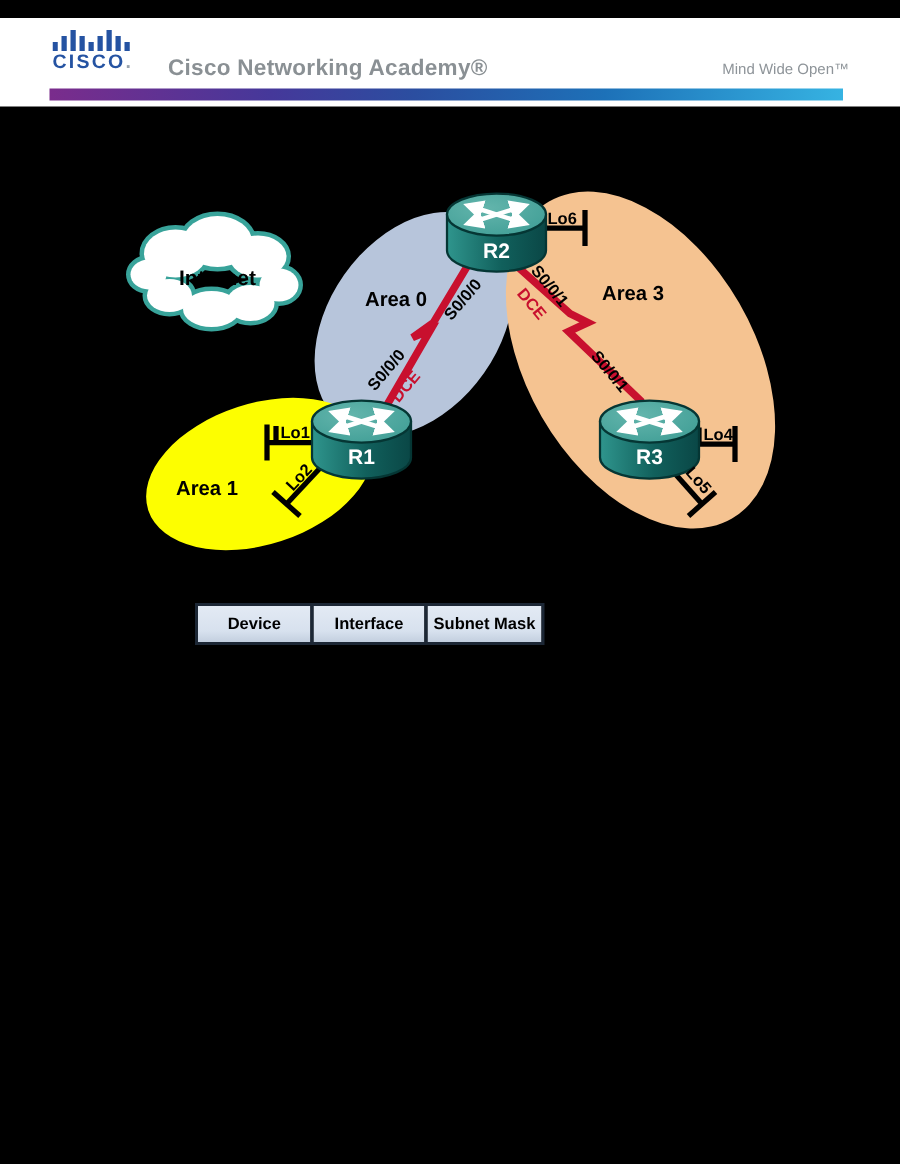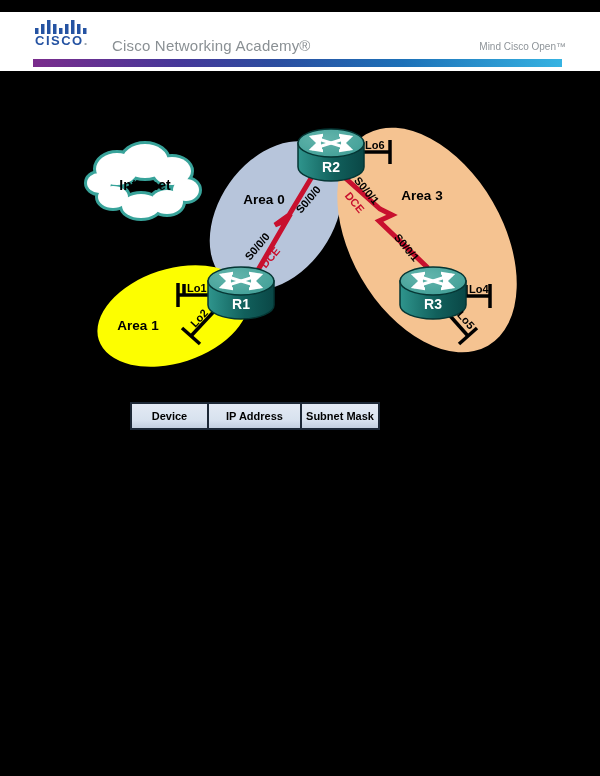--- a/index.html
+++ b/index.html
@@ -4,21 +4,21 @@
 <style>
   html,body{margin:0;padding:0;background:#000;}
   .page{position:relative;width:600px;height:776px;background:#000;overflow:hidden;
         font-family:"Liberation Sans",sans-serif;}
   
   .header{position:absolute;left:0;top:12px;width:600px;height:59px;background:#ffffff;}
   .logo{position:absolute;left:35px;top:7px;width:70px;}
   .logo-bars{display:block;}
   .logo-word{font-size:13px;font-weight:bold;letter-spacing:1.5px;color:#2553a2;line-height:13px;}
   .logo-dot{color:#9aa4ad;font-weight:bold;}
-  .brand{position:absolute;left:112px;top:25px;font-size:15px;color:#8a9094;letter-spacing:0.2px;}
+  .brand{position:absolute;left:112px;top:25px;font-size:15px;color:#8a9094;letter-spacing:0.2px;font-weight:bold;}
   .tagline{position:absolute;right:34px;top:29px;font-size:10px;color:#8e9499;}
   .gradbar{position:absolute;left:33px;top:47px;width:529px;height:8px;
            background:linear-gradient(90deg,#7a2c8c 0%,#45389a 28%,#2b4ea0 46%,#1d71b8 70%,#36b3e2 100%);}
   
   .diagram-svg{position:absolute;left:0;top:0;}
   text{font-family:"Liberation Sans",sans-serif;}
   .lbl{font-weight:bold;fill:#000;}
   .lbl-area{font-size:13.5px;}
   .lbl-if{font-size:11px;}
   .lbl-lo{font-size:11px;}
@@ -49,21 +49,21 @@
           <rect x="24" y="9" width="3.5" height="6"></rect>
           <rect x="30" y="5" width="3.5" height="10"></rect>
           <rect x="36" y="1" width="3.5" height="14"></rect>
           <rect x="42" y="5" width="3.5" height="10"></rect>
           <rect x="48" y="9" width="3.5" height="6"></rect>
         </g>
       </svg>
       <div class="logo-word"><span>CISCO</span><span class="logo-dot">.</span></div>
     </div>
     <div class="brand">Cisco Networking Academy®</div>
-    <div class="tagline">Mind Cisco Open™</div>
+    <div class="tagline">Mind Wide Open™</div>
     <div class="gradbar"></div>
   </div>
 
   <svg class="diagram-svg" width="600" height="776" viewBox="0 0 600 776">
     <defs>
       <linearGradient id="gBody" x1="0" y1="0" x2="1" y2="0">
         <stop offset="0" stop-color="#2f958d"></stop>
         <stop offset="0.55" stop-color="#11605c"></stop>
         <stop offset="1" stop-color="#0a4746"></stop>
       </linearGradient>
@@ -156,17 +156,17 @@
     <text class="lbl lbl-if" x="309" y="203" text-anchor="middle" transform="rotate(-50 309 200)">S0/0/0</text>
     <text class="lbl lbl-if" x="258" y="250" text-anchor="middle" transform="rotate(-50 258 247)">S0/0/0</text>
     <text class="lbl-dce" x="271" y="261" text-anchor="middle" transform="rotate(-50 271 258)">DCE</text>
     <text class="lbl lbl-if" x="366" y="194" text-anchor="middle" transform="rotate(50 366 191)">S0/0/1</text>
     <text class="lbl-dce" x="354" y="206" text-anchor="middle" transform="rotate(50 354 203)">DCE</text>
     <text class="lbl lbl-if" x="406" y="251" text-anchor="middle" transform="rotate(50 406 248)">S0/0/1</text>
   </svg>
 
   <div class="dev-table">
     <div class="dev-cell" style="width:79px">Device</div>
-    <div class="dev-cell" style="width:95px">IP Address</div>
+    <div class="dev-cell" style="width:78px">Interface</div>
     <div class="dev-cell" style="width:80px">Subnet Mask</div>
   </div>
 
 </div>
 
 </body></html>

